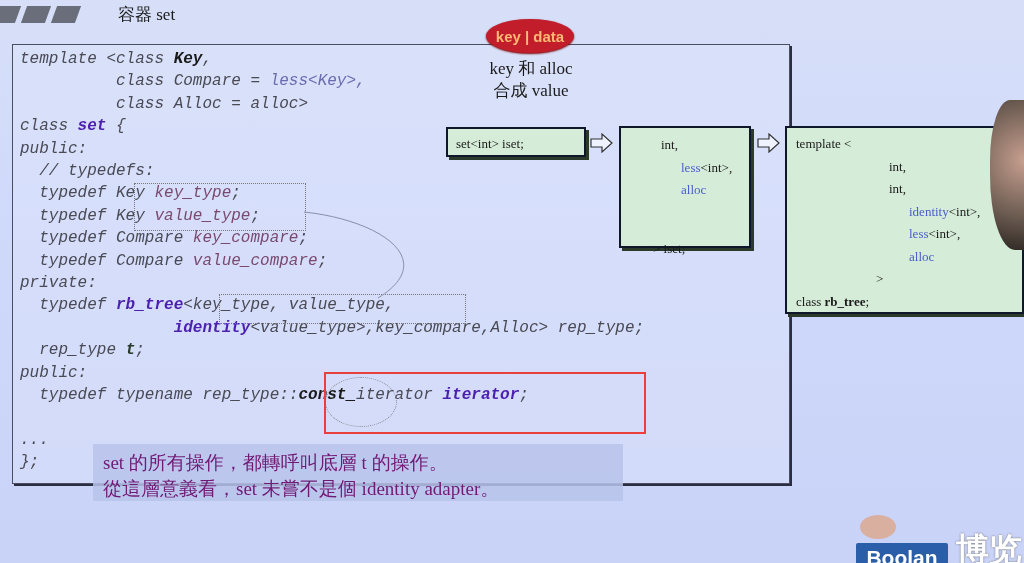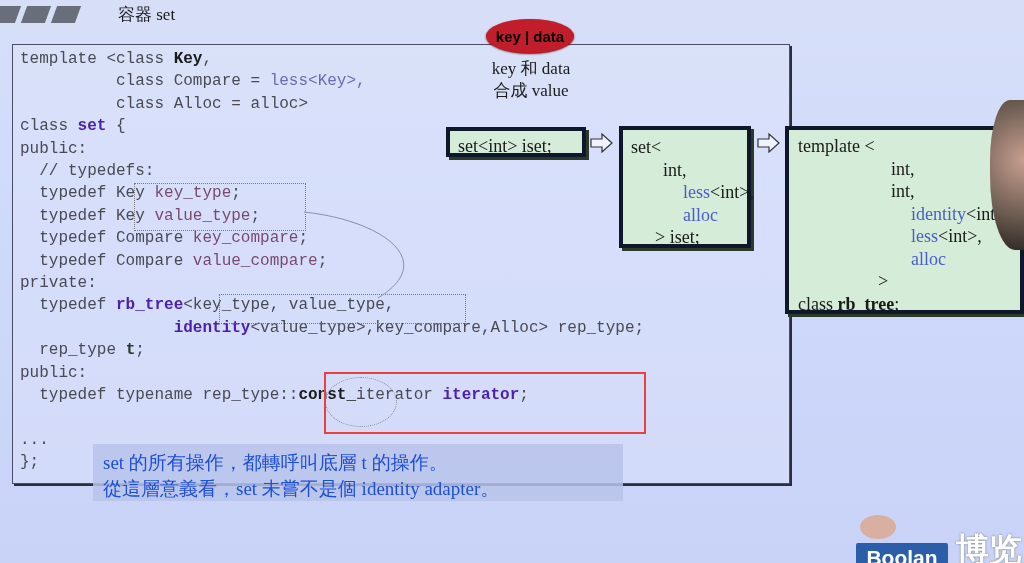--- a/index.html
+++ b/index.html
@@ -18,65 +18,65 @@
     font-family:"Liberation Serif", serif;
   }
   .code-box {
     position:absolute; left:12px; top:44px; width:776px; height:438px;
     border:1px solid #4a4e60; box-shadow: 2px 2px 0 #2a2e40;
     background: rgba(225,232,252,0.35);
   }
   .code {
     position:absolute; left:20px; top:48px;
     font-family:"Liberation Mono", monospace; font-size:16px; line-height:22.4px;
-    color:#4a4a55; white-space:pre;
+    color:#4a4a55; white-space:pre;font-style:italic;
   }
   .code .b { font-weight:bold; color:#1a1a1a; }
   .code .kw { color:#4b1fb0; font-weight:bold; }
   .code .pk { color:#7a4a6e; }
   .code .bl { color:#6a6ab0; }
   .code .gr { color:#2a3a2a; font-weight:bold; }
   .dash-box { position:absolute; border:1px dotted #777; }
   .curve { position:absolute; left:290px; top:200px; }
   .red-box {
     position:absolute; left:324px; top:372px; width:318px; height:58px;
     border:2px solid #e8413d;
   }
   .ellipse {
     position:absolute; left:325px; top:377px; width:70px; height:48px;
     border:1px dotted #888; border-radius:50%;
   }
   .note {
     position:absolute; left:93px; top:444px; width:530px; height:57px;
     background: rgba(185,195,235,0.85);
-    font-size:19px; line-height:26px; color:#1d4ed8; padding:6px 10px; box-sizing:border-box;
+    font-size:19px; line-height:26px; color:#701a75; padding:6px 10px; box-sizing:border-box;
   }
   .badge {
     position:absolute; left:486px; top:19px; width:88px; height:34px; border-radius:50%;
-    background:#c21d2a; color:#000000; font-family:"Liberation Sans", sans-serif; font-weight:bold;
+    background:#c21d2a; color:#fdba74; font-family:"Liberation Sans", sans-serif; font-weight:bold;
     font-size:15px; display:flex; align-items:center; justify-content:center;
     box-shadow: 0 1px 2px #700;
   }
   .badge-caption {
     position:absolute; left:476px; top:58px; width:110px; text-align:center;
     font-size:17px; line-height:22px; color:#1a1a1a;
   }
   .gbox {
-    position:absolute; background:#d5ecd8; border:4px solid #0f172a;
-    box-shadow: 3px 3px 0 #2b3a2b; font-size:18px; color:#1a1a1a;
+    position:absolute; background:#d5ecd8; border:2px solid #0f172a;
+    box-shadow: 3px 3px 0 #2b3a2b; font-size:13px; color:#1a1a1a;
   }
   .gbox .blue { color:#4a5dc8;margin-left:20px; }
   .box1 { left:446px; top:127px; width:140px; height:30px; line-height:30px; padding-left:8px; box-sizing:border-box; }
   .box2 { left:619px; top:126px; width:132px; height:122px; padding:6px 8px; box-sizing:border-box; line-height:22.5px; }
   .box3 { left:785px; top:126px; width:239px; height:188px; padding:5px 9px; box-sizing:border-box; line-height:22.5px; }
   .arrow { position:absolute; }
   .indent1 { padding-left:32px; }
   .indent3 { padding-left:93px; }
   .indent2 { padding-left:80px; }
-  .ind-b2 { padding-left:24px; }
+  .ind-b2 { padding-left:24px;margin-top:36px; }
   .logo {
     position:absolute; left:856px; top:531px; width:92px; height:30px; background:#2a5ea8;
     color:#fff; font-family:"Liberation Sans", sans-serif; font-weight:bold; font-size:21px;
     display:flex; align-items:center; justify-content:center; border-radius:2px;margin-top:12px;
   }
   .logo-cn {
     position:absolute; left:956px; top:528px; font-size:33px; color:#fff; font-weight:bold;
     text-shadow: 0 0 2px #666;
   }
   .person {
@@ -110,32 +110,31 @@
 <div class="ellipse"></div>
 <div class="red-box"></div>
 
 <div class="note">
   <div>set 的所有操作，都轉呼叫底層 t 的操作。</div>
   <div>從這層意義看，set 未嘗不是個 identity adapter。</div>
 </div>
 
 <div class="badge">key | data</div>
 <div class="badge-caption">
-  <div>key 和 data</div>
+  <div>key 和 alloc</div>
   <div>合成 value</div>
 </div>
 
 <div class="gbox box1">set&lt;int&gt; iset;</div>
 
 <svg class="arrow" style="left:590px;top:133px" width="24" height="20">
   <path d="M1 6 H12 V1 L22 10 L12 19 V14 H1 Z" fill="#eef3ff" stroke="#333" stroke-width="1.2"></path>
 </svg>
 
 <div class="gbox box2">
-  <div>set&lt;</div>
   <div class="indent1">int,</div>
   <div class="indent1"><span class="blue">less</span><span>&lt;int&gt;,</span></div>
   <div class="indent1 blue">alloc</div>
   <div class="ind-b2">&gt; iset;</div>
 </div>
 
 <svg class="arrow" style="left:757px;top:133px" width="24" height="20">
   <path d="M1 6 H12 V1 L22 10 L12 19 V14 H1 Z" fill="#eef3ff" stroke="#333" stroke-width="1.2"></path>
 </svg>
 

